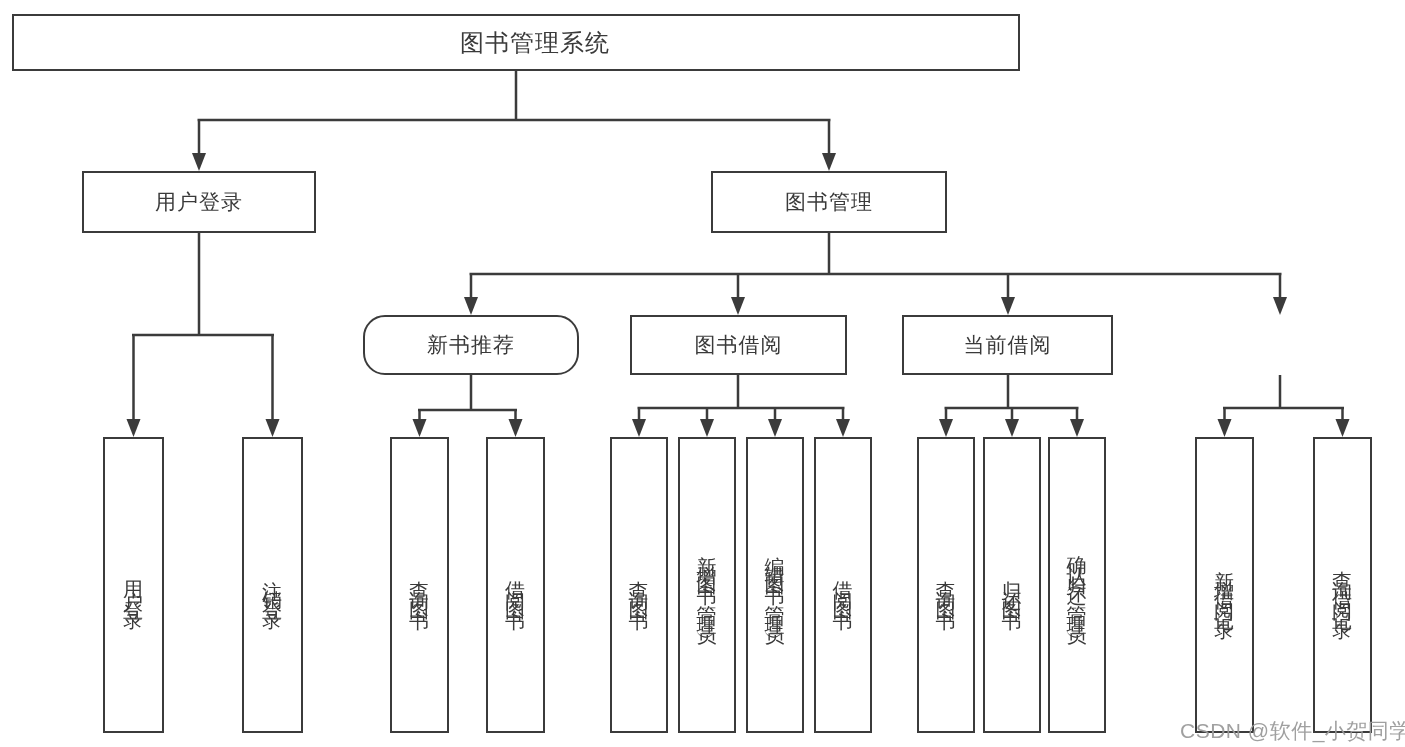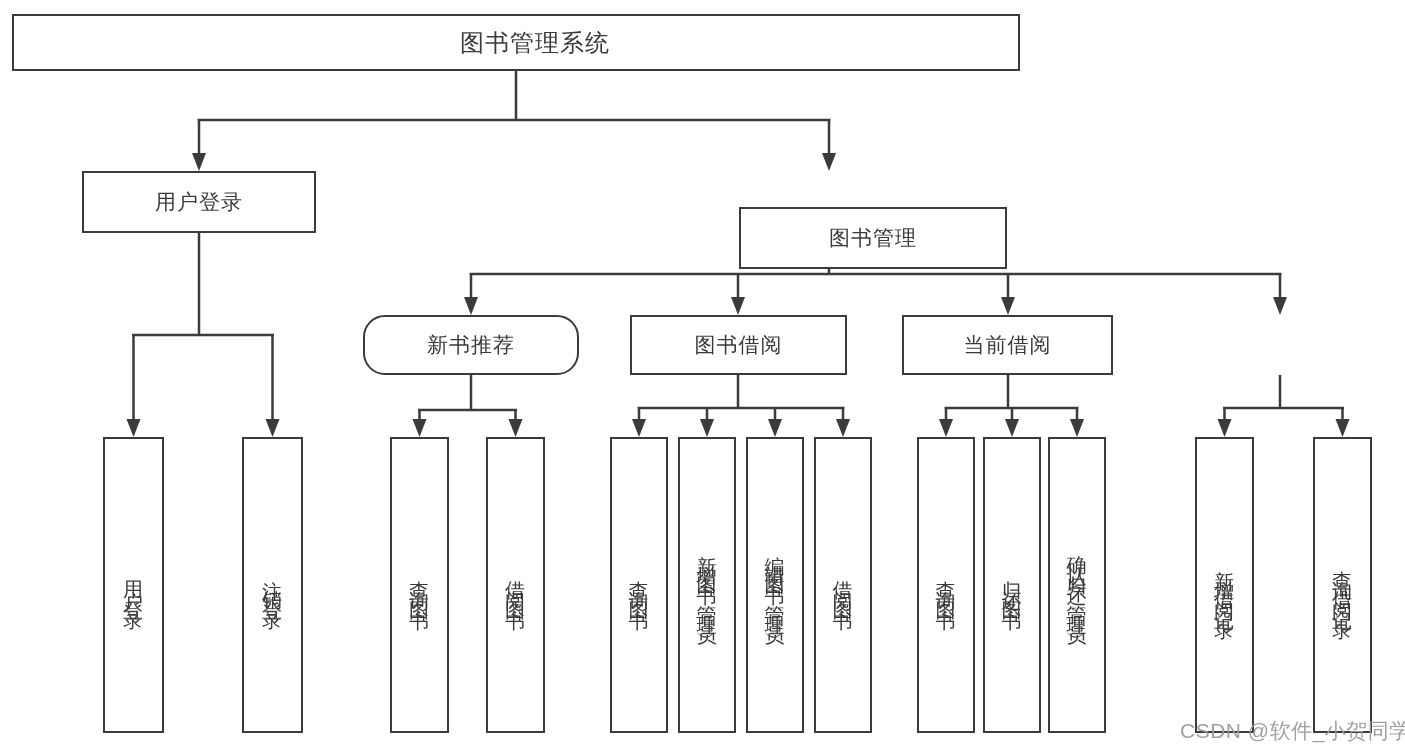--- a/index.html
+++ b/index.html
@@ -103,21 +103,21 @@
     </g>
   </svg>
 
   <div class="box h root" style="left:12px;top:14px;width:1008px;height:57px;">
     <span>图书管理系统</span>
   </div>
 
   <div class="box h lvl2" style="left:82px;top:171px;width:234px;height:62px;">
     <span>用户登录</span>
   </div>
-  <div class="box h lvl2" style="left:739px;top:171px;width:268px;height:62px;margin-top:36px;">
+  <div class="box h lvl2" style="left:711px;top:171px;width:236px;height:62px;">
     <span>图书管理</span>
   </div>
 
   <div class="box h lvl3" style="left:363px;top:315px;width:216px;height:60px;border-radius:22px;">
     <span>新书推荐</span>
   </div>
   <div class="box h lvl3" style="left:630px;top:315px;width:217px;height:60px;">
     <span>图书借阅</span>
   </div>
   <div class="box h lvl3" style="left:902px;top:315px;width:211px;height:60px;">

